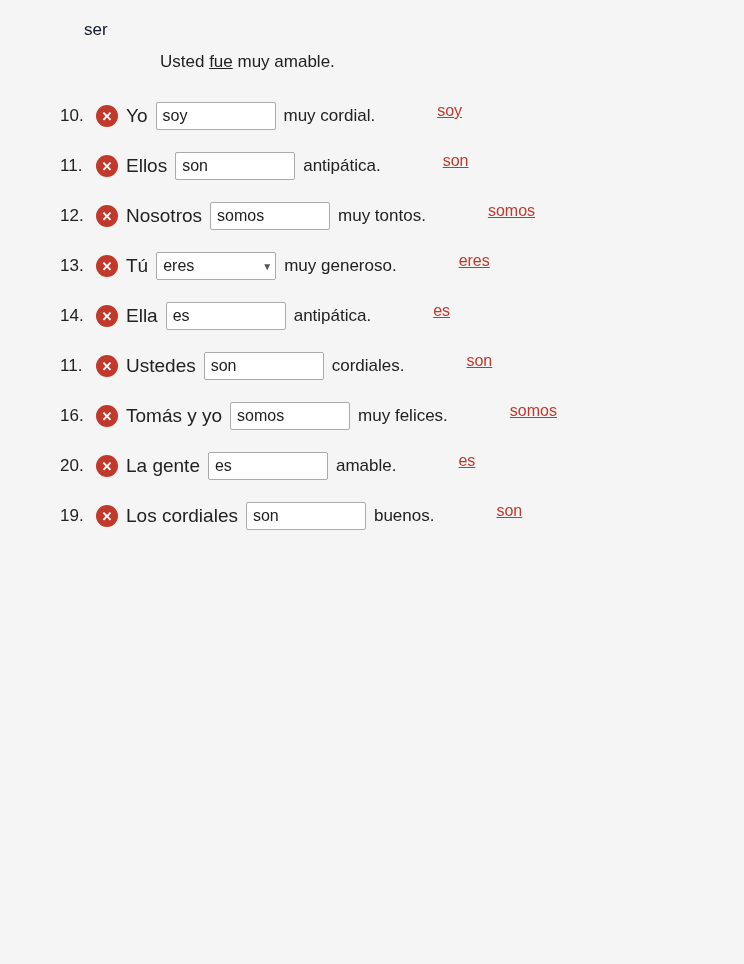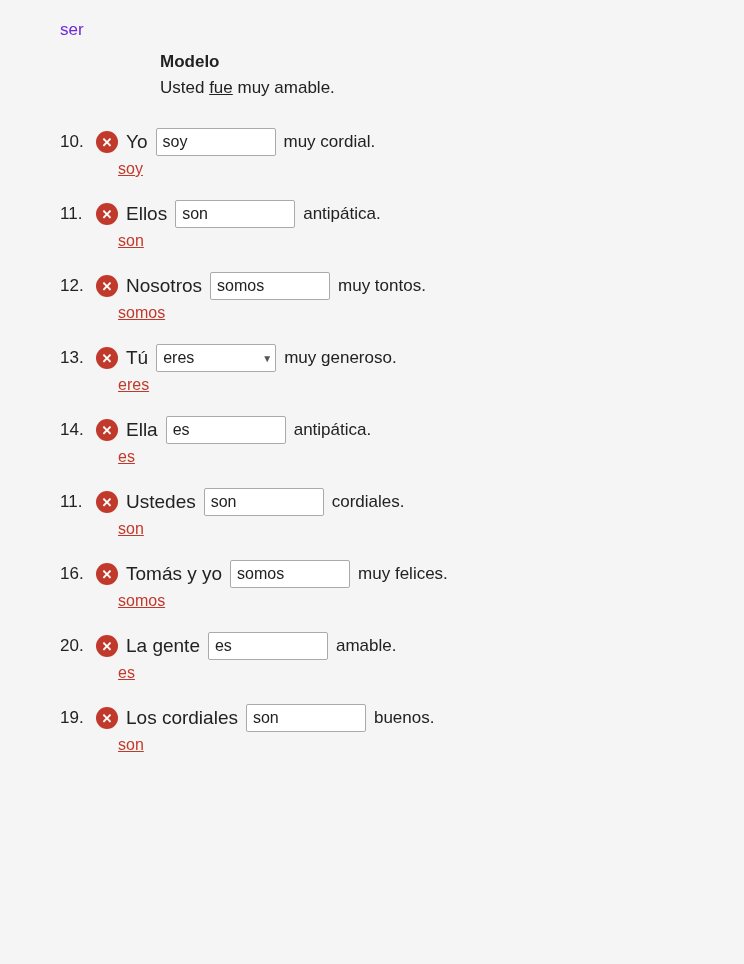--- a/index.html
+++ b/index.html
@@ -38,21 +38,20 @@
     }
 
     .exercise-list {
       display: flex;
       flex-direction: column;
       gap: 22px;
     }
 
     .exercise-item {
       display: flex;
-      flex-direction: column;
       gap: 4px;
     }
 
     .exercise-row {
       display: flex;
       align-items: center;
       gap: 8px;
       flex-wrap: nowrap;
     }
 
@@ -104,22 +103,23 @@
       padding-left: 58px;
       font-size: 16px;
       color: #c0392b;
       text-decoration: underline;
       font-weight: 400;
     }
 
     .ser-label {
       font-size: 17px;
       font-weight: 400;
-      color: #6d28d9;
+      color: #0f172a;
       margin-bottom: 12px;
+      margin-left: 24px;
     }
 
     
     .input-with-arrow {
       position: relative;
       display: inline-flex;
       align-items: center;
     }
 
     .input-with-arrow input {
@@ -133,21 +133,20 @@
       color: #555;
       pointer-events: none;
     }
   </style>
 </head>
 <body>
 
 <div class="ser-label">ser</div>
 
 <div class="modelo-section">
-  <div class="modelo-label">Modelo</div>
   <div class="modelo-text">
     <span>Usted </span><u>fue</u><span> muy amable.</span>
   </div>
 </div>
 
 <div class="exercise-list" id="exercise-list">
 <div class="exercise-item">
       <div class="exercise-row">
         <span class="exercise-number">10.</span>
         <span class="error-icon">✕</span>

